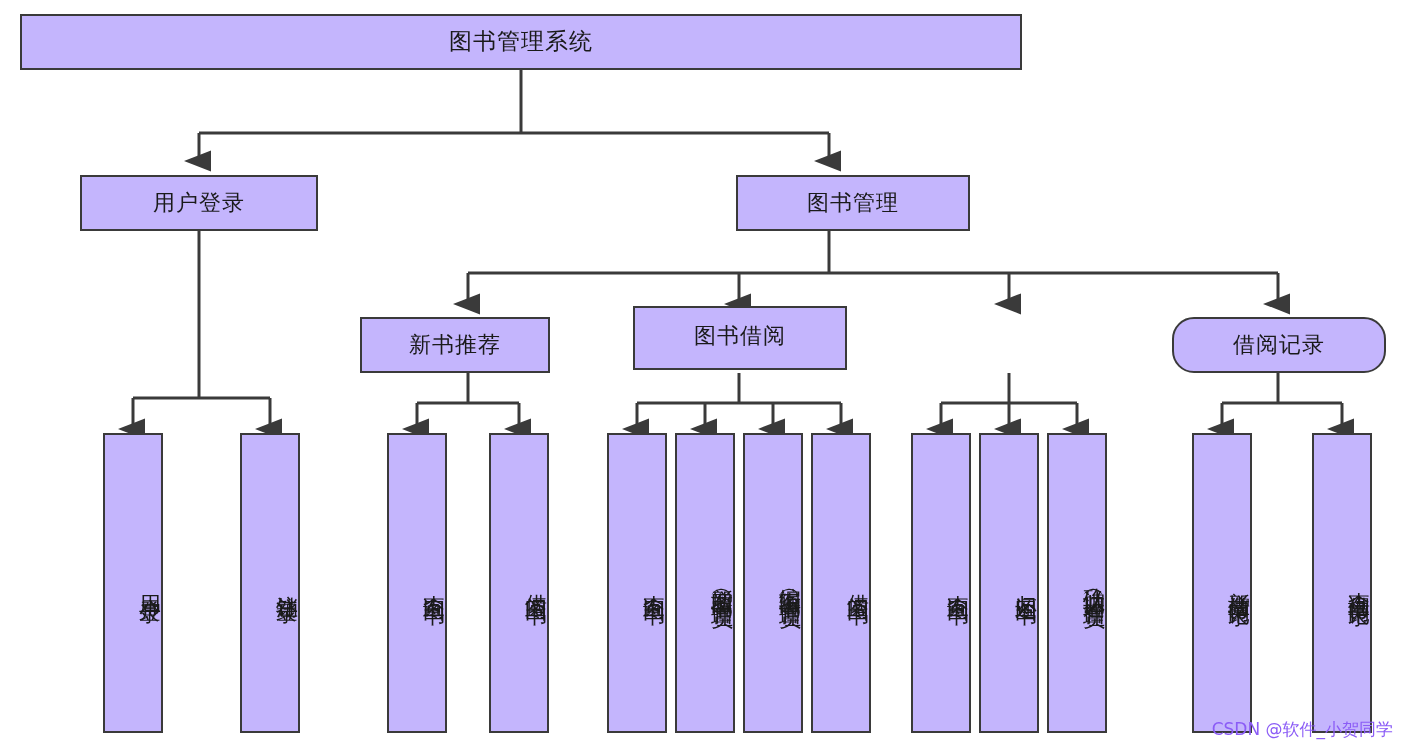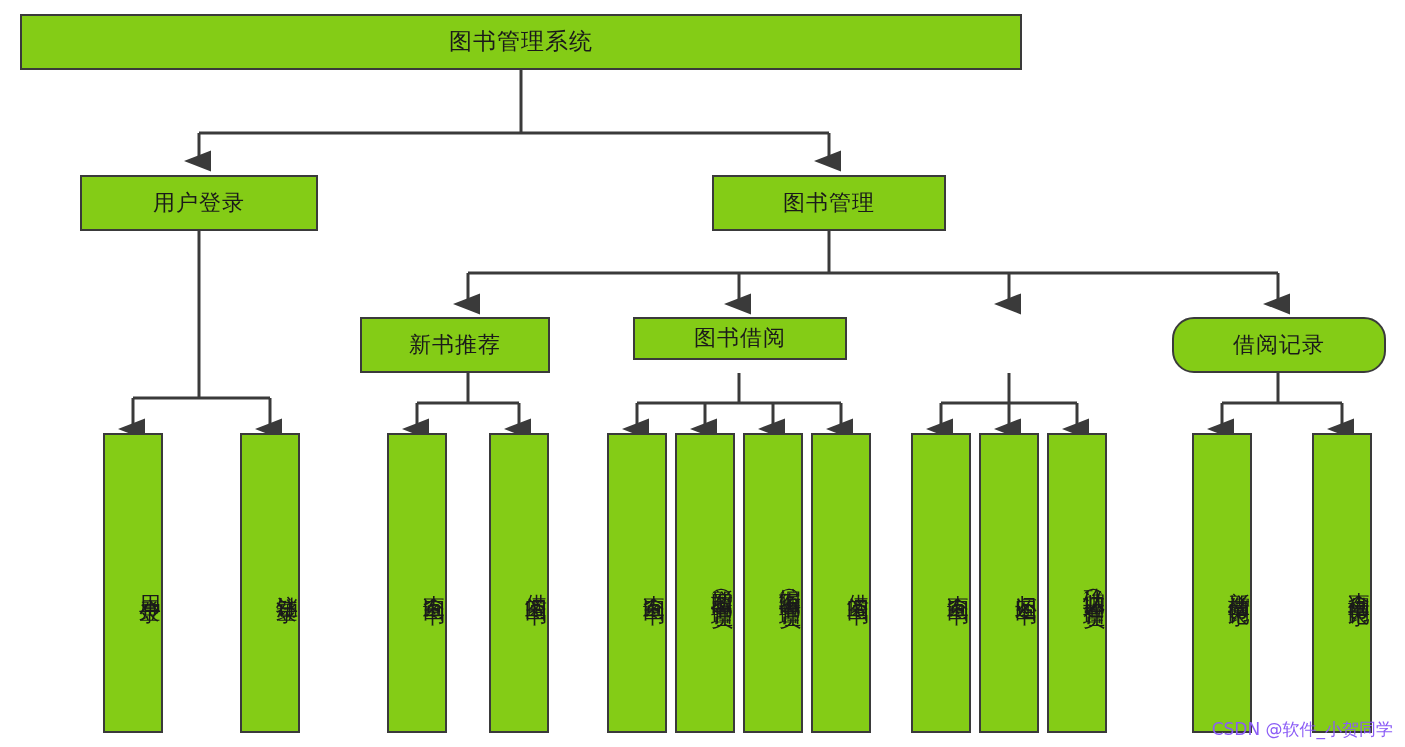--- a/index.html
+++ b/index.html
@@ -23,21 +23,21 @@
     left: 0;
     top: 0;
     width: 1405px;
     height: 747px;
     pointer-events: none;
   }
   .node {
     position: absolute;
     box-sizing: border-box;
     border: 2px solid #3a3a3a;
-    background: #84cc16;
+    background: #c4b5fd;
     display: flex;
     align-items: center;
     justify-content: center;
     color: #1a1a1a;
     z-index: 2;
   }
   .node.horiz {
     font-size: 22px;
     letter-spacing: 1px;
     line-height: 1.2;
@@ -123,24 +123,24 @@
       <path d="M1278,373 L1278,403"></path>
       <path d="M1222,403 L1342,403"></path>
       <path d="M1222,403 L1222,428" marker-end="url(#arrow)"></path>
       <path d="M1342,403 L1342,428" marker-end="url(#arrow)"></path>
     </g>
   </svg>
 
   <div class="node horiz root" style="left:20px; top:14px; width:1002px; height:56px;">图书管理系统</div>
 
   <div class="node horiz" style="left:80px; top:175px; width:238px; height:56px;">用户登录</div>
-  <div class="node horiz" style="left:712px; top:175px; width:234px; height:56px;">图书管理</div>
+  <div class="node horiz" style="left:736px; top:175px; width:234px; height:56px;">图书管理</div>
 
   <div class="node horiz" style="left:360px; top:317px; width:190px; height:56px;">新书推荐</div>
-  <div class="node horiz" style="left:633px; top:317px; width:214px; height:43px;">图书借阅</div>
+  <div class="node horiz" style="left:633px; top:306px; width:214px; height:64px;font-family:Liberation Mono, monospace;">图书借阅</div>
   <div class="node horiz" style="left:1172px; top:317px; width:214px; height:56px;border-radius:22px;">借阅记录</div>
 
   <div class="node vert" style="left:103px; top:433px; width:60px; height:300px;">
     <span class="vtext">用户登录</span>
   </div>
   <div class="node vert" style="left:240px; top:433px; width:60px; height:300px;">
     <span class="vtext">注销登录</span>
   </div>
 
   <div class="node vert" style="left:387px; top:433px; width:60px; height:300px;">

